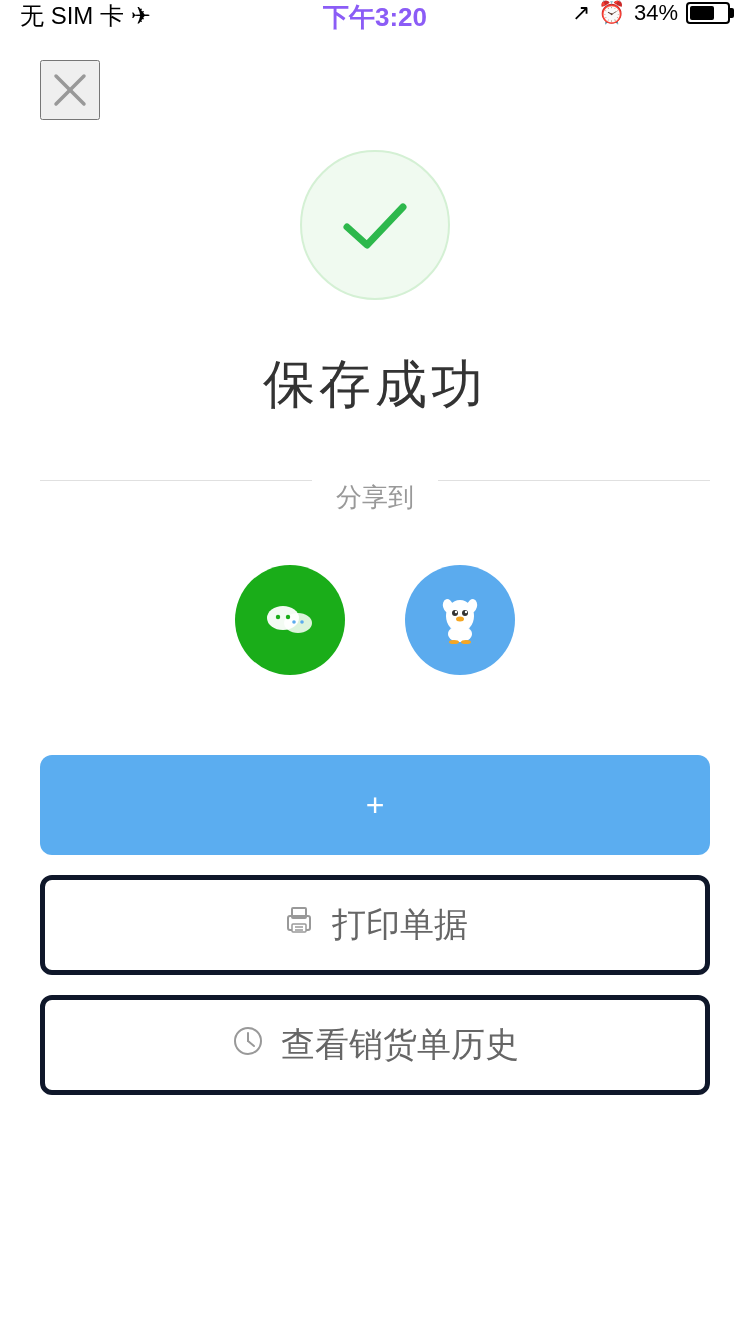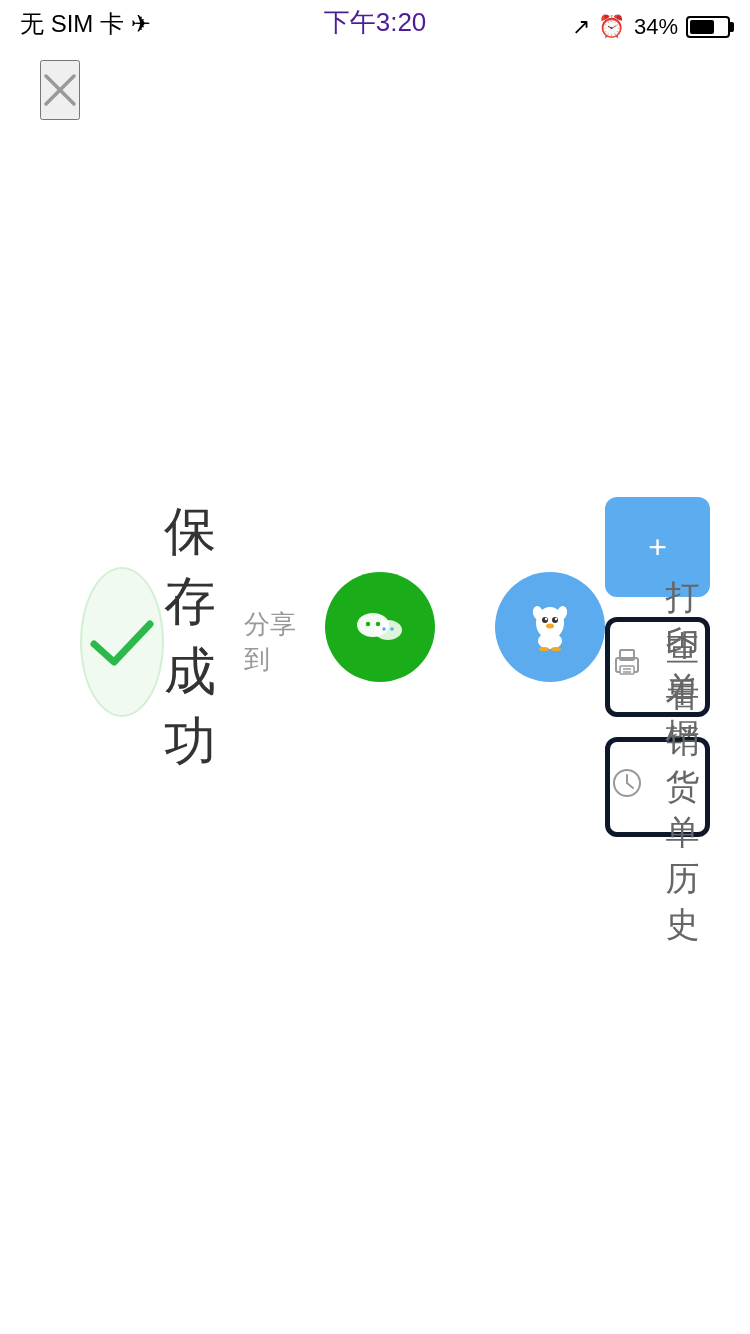--- a/index.html
+++ b/index.html
@@ -13,37 +13,37 @@
       display: flex;
       flex-direction: column;
     }
 
     
     .status-bar {
       width: 100%;
       height: 40px;
       background: #ffffff;
       display: flex;
-      align-items: flex-end;
+      align-items: flex-start;
       justify-content: space-between;
       padding: 0 20px;
       flex-shrink: 0;
     }
     .status-left {
       display: flex;
       align-items: center;
       gap: 8px;
       font-size: 24px;
       font-weight: 500;
       color: #000;
     }
     .status-center {
       font-size: 26px;
-      font-weight: 400;
-      color: #4c1d95;
+      font-weight: 700;
+      color: #8b5cf6;
       position: absolute;
       left: 50%;
       transform: translateX(-50%);
     }
     .status-right {
       display: flex;
       align-items: center;
       gap: 8px;
       font-size: 22px;
       color: #000;
@@ -73,21 +73,21 @@
       width: 68%;
       height: 100%;
       background: #000;
       border-radius: 2px;
     }
 
     
     .content {
       flex: 1;
       display: flex;
-      flex-direction: row;
+      flex-direction: column;
       align-items: center;
       padding: 20px 40px 60px;
     }
 
     
     .close-btn {
       align-self: flex-start;
       width: 60px;
       height: 60px;
       display: flex;

